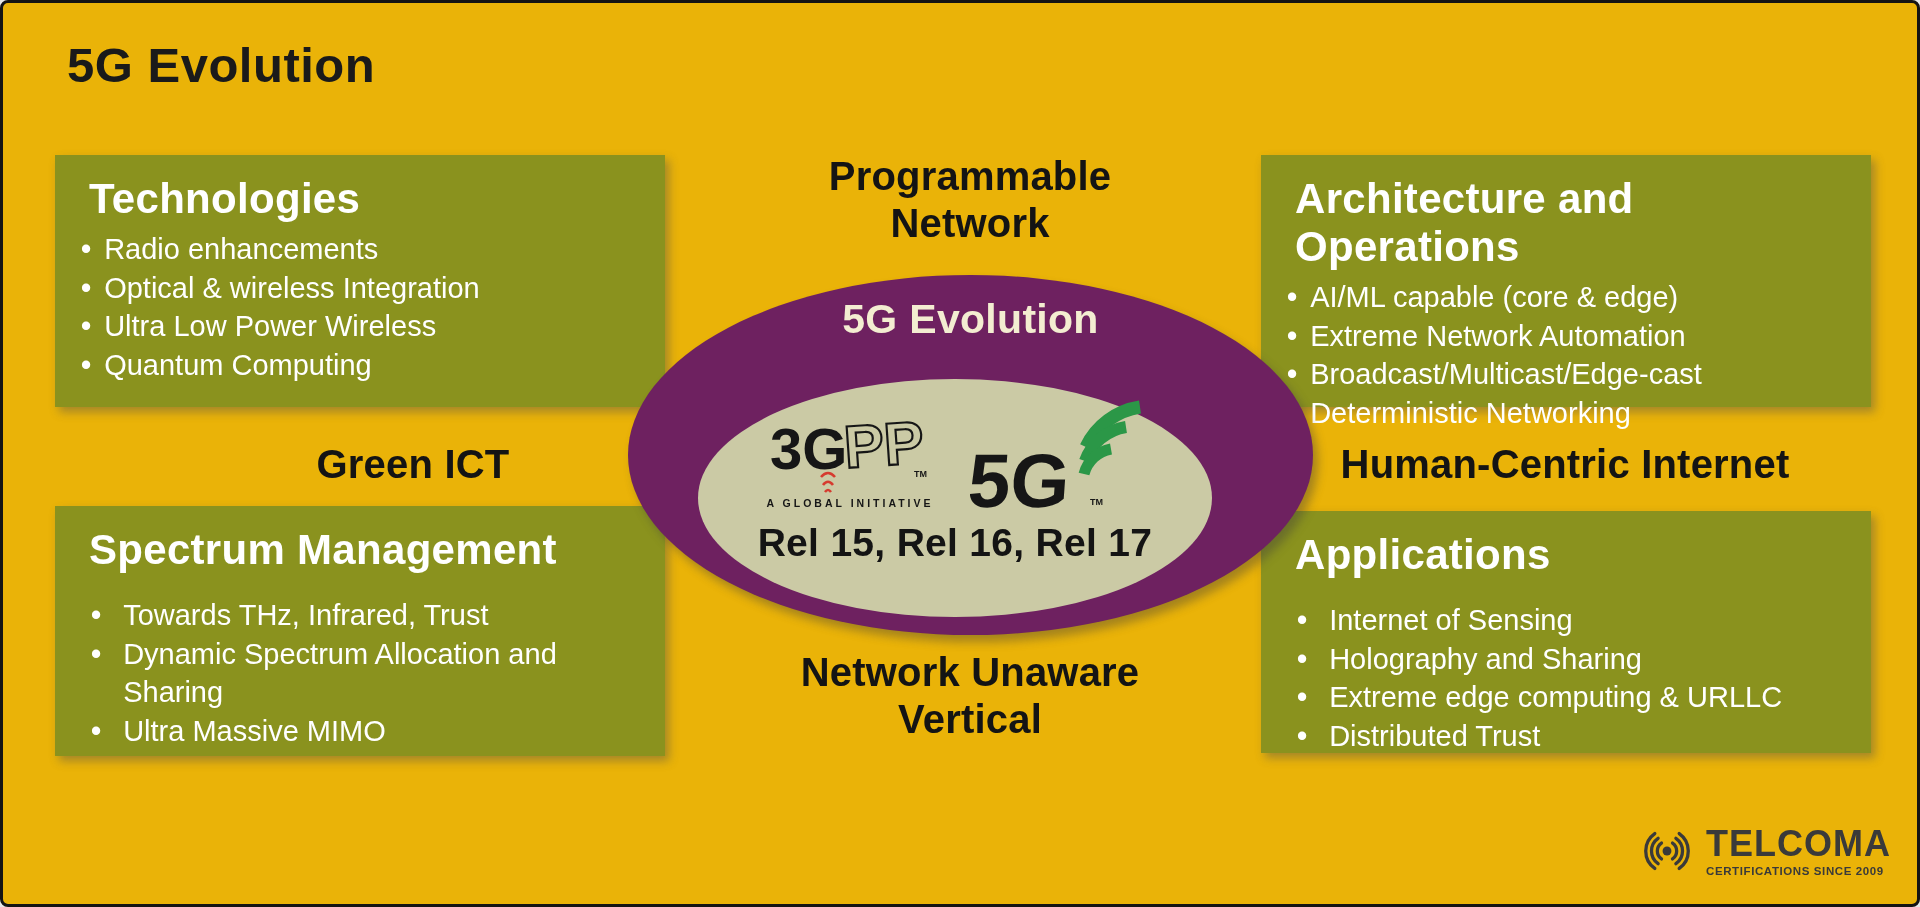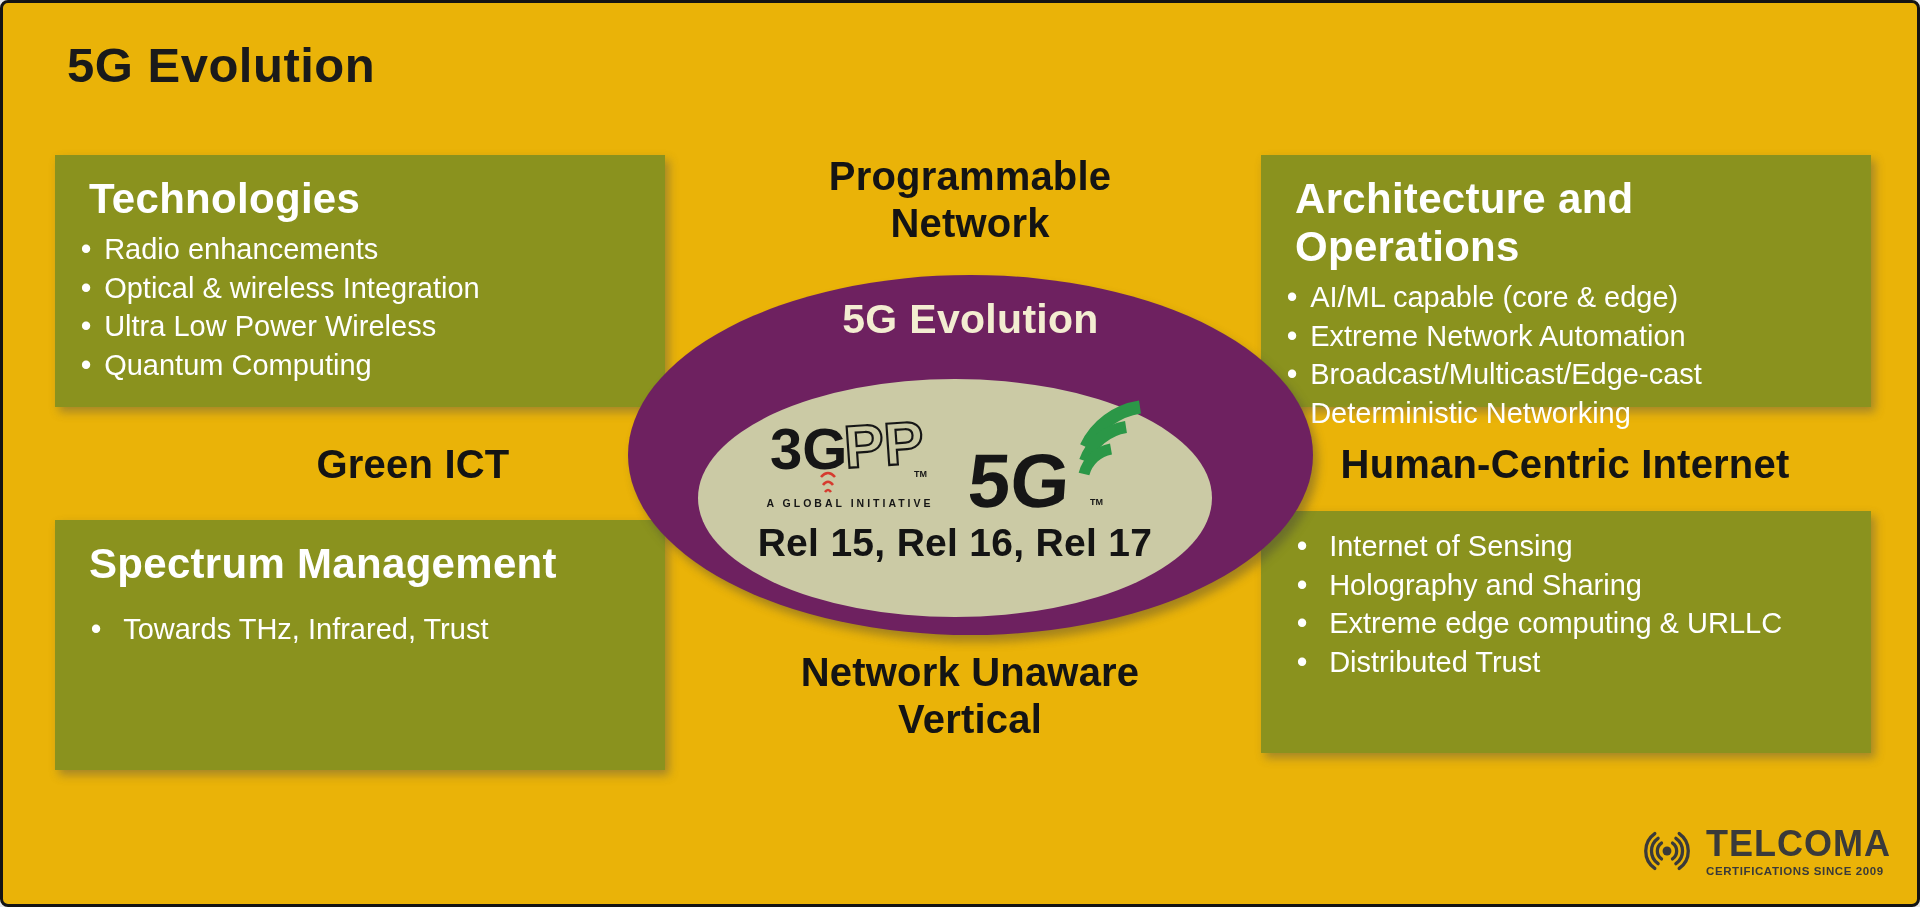--- a/index.html
+++ b/index.html
@@ -13,21 +13,21 @@
     font-size:49px;font-weight:700;letter-spacing:.5px;color:#1a1a1a;
   }
   
   .gbox{
     position:absolute;width:610px;box-sizing:border-box;
     background:var(--olive,#8A921E);color:#fff;padding:16px 26px 12px 26px;
     box-shadow:4px 5px 9px rgba(80,80,80,.45);
   }
   .gbox.tl{left:52px;top:152px;height:252px;}
   .gbox.tr{left:1258px;top:152px;height:252px;}
-  .gbox.bl{left:52px;top:517px;height:250px;}
+  .gbox.bl{left:52px;top:503px;height:250px;}
   .gbox.br{left:1258px;top:508px;height:242px;}
   .gbox-header{font-size:42px;font-weight:700;margin:4px 0 7px 8px;letter-spacing:.3px;}
   .bullet{display:flex;align-items:flex-start;font-size:29px;line-height:1.33;font-weight:400;}
   .bullet::before{content:"\2022";margin-right:13px;font-weight:700;}
   .gbox.spaced .gbox-header{margin-bottom:22px;}
   .gbox.spaced .bullet{padding-left:10px;}
   .gbox.spaced .bullet::before{margin-right:22px;}
   
   .label{
     position:absolute;font-weight:700;font-size:40px;line-height:1.18;
@@ -100,23 +100,30 @@
     <div class="bullet">
         <span>Deterministic Networking</span>
       </div>
   </div>
 
   <div class="gbox bl spaced">
     <div class="gbox-header">Spectrum Management</div>
     <div class="bullet">
         <span>Towards THz, Infrared, Trust</span>
       </div>
+    <div class="bullet">
+        <span>Dynamic Spectrum Allocation and Sharing</span>
+      </div>
+    <div class="bullet">
+        <span>Ultra Massive MIMO</span>
+      </div>
   </div>
 
   <div class="gbox br spaced">
+    <div class="gbox-header">Applications</div>
     <div class="bullet">
         <span>Internet of Sensing</span>
       </div>
     <div class="bullet">
         <span>Holography and Sharing</span>
       </div>
     <div class="bullet">
         <span>Extreme edge computing &amp; URLLC</span>
       </div>
     <div class="bullet">

